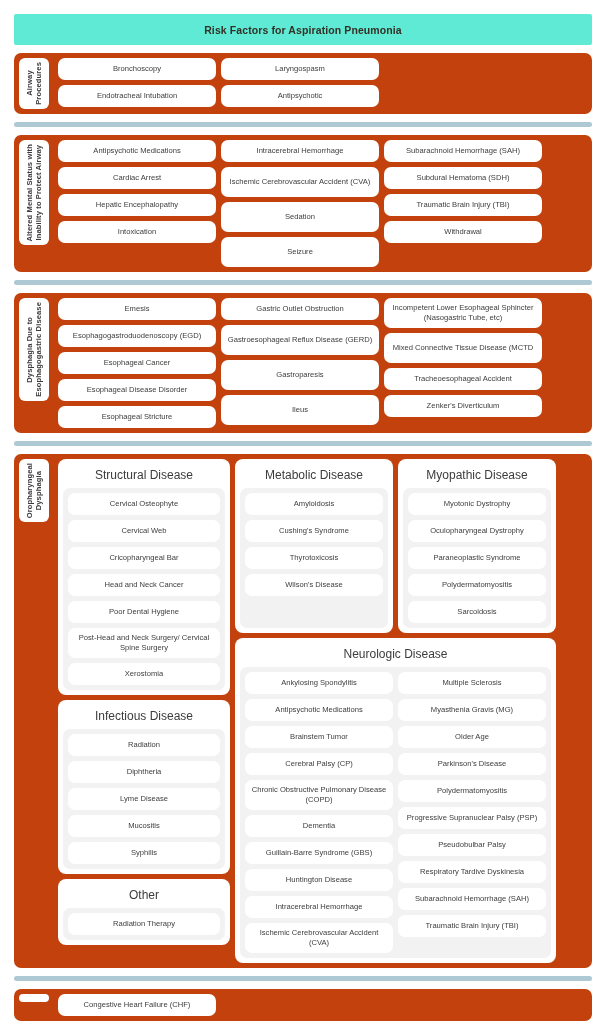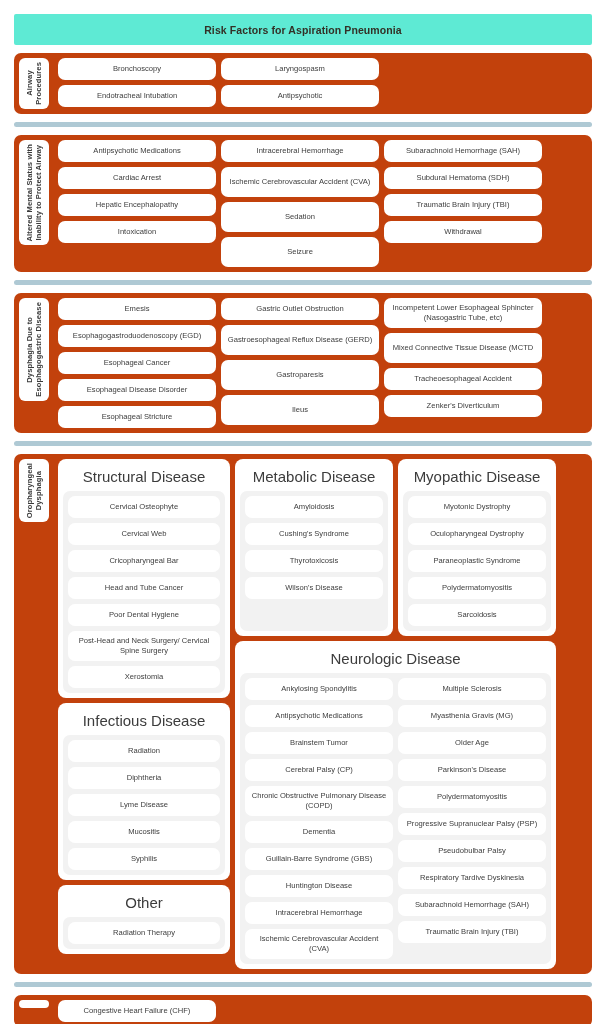--- a/index.html
+++ b/index.html
@@ -102,21 +102,21 @@
 
   
   .group {
     background: #ffffff;
     border-radius: 8px;
     padding: 5px;
     display: flex;
     flex-direction: column;
   }
   .group-title {
-    font-size: 15px;
+    font-size: 12px;
     text-align: center;
     padding: 4px 2px 6px 2px;
     color: #3c3c3c;
   }
   .group-inner {
     background: #f2f2f2;
     border-radius: 7px;
     padding: 5px;
     display: flex;
     flex-direction: column;
@@ -237,21 +237,21 @@
     </div>
     <div class="section-body">
 
       <div class="oro-stack oro-left">
         <div class="group">
           <div class="group-title">Structural Disease</div>
           <div class="group-inner">
             <div class="chip">Cervical Osteophyte</div>
             <div class="chip">Cervical Web</div>
             <div class="chip">Cricopharyngeal Bar</div>
-            <div class="chip">Head and Tube Cancer</div>
+            <div class="chip">Head and Neck Cancer</div>
             <div class="chip">Poor Dental Hygiene</div>
             <div class="chip tall">Post-Head and Neck Surgery/ Cervical Spine Surgery</div>
             <div class="chip">Xerostomia</div>
           </div>
         </div>
 
         <div class="group">
           <div class="group-title">Infectious Disease</div>
           <div class="group-inner">
             <div class="chip">Radiation</div>

